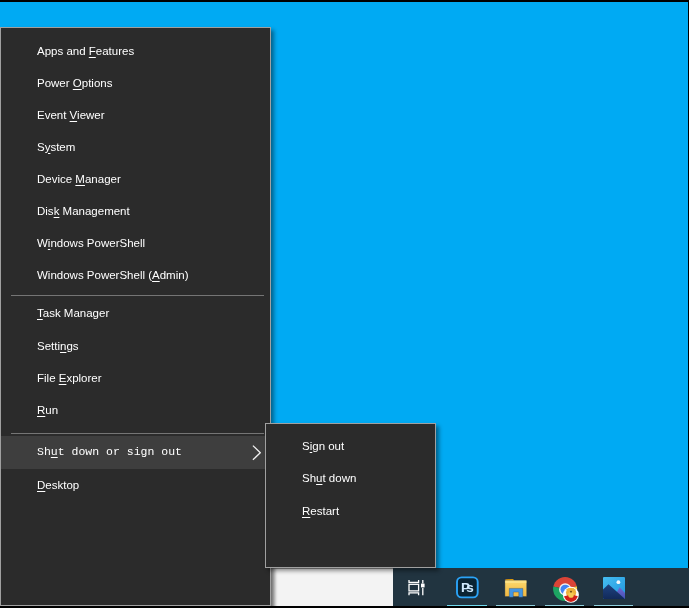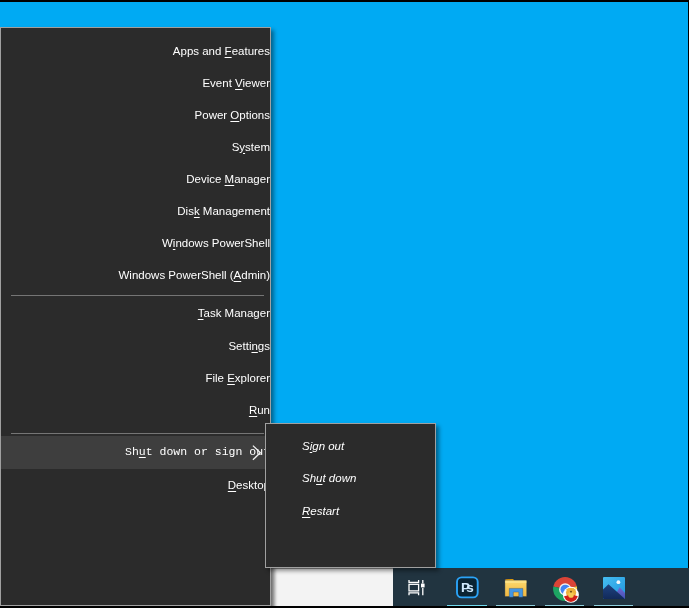--- a/index.html
+++ b/index.html
@@ -5,32 +5,32 @@
 html,body{margin:0;padding:0;}
 body{width:689px;height:608px;position:relative;overflow:hidden;background:#00aaf3;font-family:"Liberation Sans",sans-serif;}
 .abs{position:absolute;}
 #topline{left:0;top:0;width:689px;height:2px;background:#000;}
 #rightline{right:0;top:0;width:1px;height:608px;background:#000;}
 #bottomline{left:0;bottom:0;width:689px;height:2px;background:#000;z-index:30;}
 #taskbar{left:0;top:568px;width:689px;height:40px;background:#213440;z-index:1;}
 #search{left:271px;top:568px;width:121.5px;height:38px;background:#f3f3f3;border-top:1.2px solid #9a9a9a;box-sizing:border-box;z-index:2;}
 #searchshadow{left:271px;top:569px;width:6px;height:37px;background:linear-gradient(to right,rgba(0,0,0,0.25),rgba(0,0,0,0));z-index:3;}
 
-#menu{left:0;top:26.5px;width:271px;height:579px;background:#2b2b2b;border:1.2px solid #a0a0a0;box-sizing:border-box;padding:7px 0 0 0;box-shadow:3px 3px 4px rgba(0,0,0,0.42);z-index:10;text-align:right;}
+#menu{left:0;top:26.5px;width:271px;height:579px;background:#2b2b2b;border:1.2px solid #a0a0a0;box-sizing:border-box;padding:7px 0 0 0;box-shadow:3px 3px 4px rgba(0,0,0,0.42);z-index:10;}
 .mi{height:32px;line-height:32px;padding-left:36px;color:#ffffff;font-size:11.5px;white-space:nowrap;}
 .sep{height:1.2px;background:#757575;}
 #sep1{margin:4.6px 6px 1.1px 10px;}
 #sep2{margin:6.4px 6px 2.3px 10px;}
 .mid{height:32.3px;line-height:32.3px;}
 .smi{height:32.4px;line-height:32.4px;}
 .hl{height:32.7px !important;line-height:32.7px !important;font-family:Liberation Mono, monospace;}
 .hl{background:#3e3e3e;position:relative;}
 u{text-decoration:underline;text-underline-offset:2px;}
 
-#submenu{left:265px;top:423px;width:171px;height:145px;background:#2b2b2b;border:1.2px solid #a0a0a0;box-sizing:border-box;padding:6px 0 0 0;box-shadow:3px 3px 4px rgba(0,0,0,0.42);z-index:20;font-style:italic;}
+#submenu{left:265px;top:423px;width:171px;height:145px;background:#2b2b2b;border:1.2px solid #a0a0a0;box-sizing:border-box;padding:6px 0 0 0;box-shadow:3px 3px 4px rgba(0,0,0,0.42);z-index:20;}
 #chev{position:absolute;right:9.5px;top:8.5px;}
 .icon{z-index:4;}
 </style>
 </head>
 <body>
 <div class="abs" id="topline"></div>
 <div class="abs" id="rightline"></div>
 <div class="abs" id="taskbar"></div>
 <div class="abs" id="search"></div>
 <div class="abs" id="searchshadow"></div>
@@ -122,22 +122,22 @@
   </g>
 </svg>
 
 <div class="abs icon" style="left:447px;top:605px;width:40px;height:1.7px;background:#6fd9ee;"></div>
 <div class="abs icon" style="left:496px;top:605px;width:39px;height:1.7px;background:#8ecfdd;"></div>
 <div class="abs icon" style="left:545px;top:605px;width:39px;height:1.7px;background:#8ecfdd;"></div>
 <div class="abs icon" style="left:594px;top:605px;width:39px;height:1.7px;background:#8ecfdd;"></div>
 
 <div class="abs" id="menu">
   <div class="mi">Apps and <u>F</u>eatures</div>
+  <div class="mi">Power <u>O</u>ptions</div>
   <div class="mi">Event <u>V</u>iewer</div>
-  <div class="mi">Power <u>O</u>ptions</div>
   <div class="mi">S<u>y</u>stem</div>
   <div class="mi">Device <u>M</u>anager</div>
   <div class="mi">Dis<u>k</u> Management</div>
   <div class="mi">W<u>i</u>ndows PowerShell</div>
   <div class="mi">Windows PowerShell (<u>A</u>dmin)</div>
   <div class="sep" id="sep1"></div>
   <div class="mi mid"><u>T</u>ask Manager</div>
   <div class="mi mid">Setti<u>n</u>gs</div>
   <div class="mi mid">File <u>E</u>xplorer</div>
   <div class="mi mid"><u>R</u>un</div>

